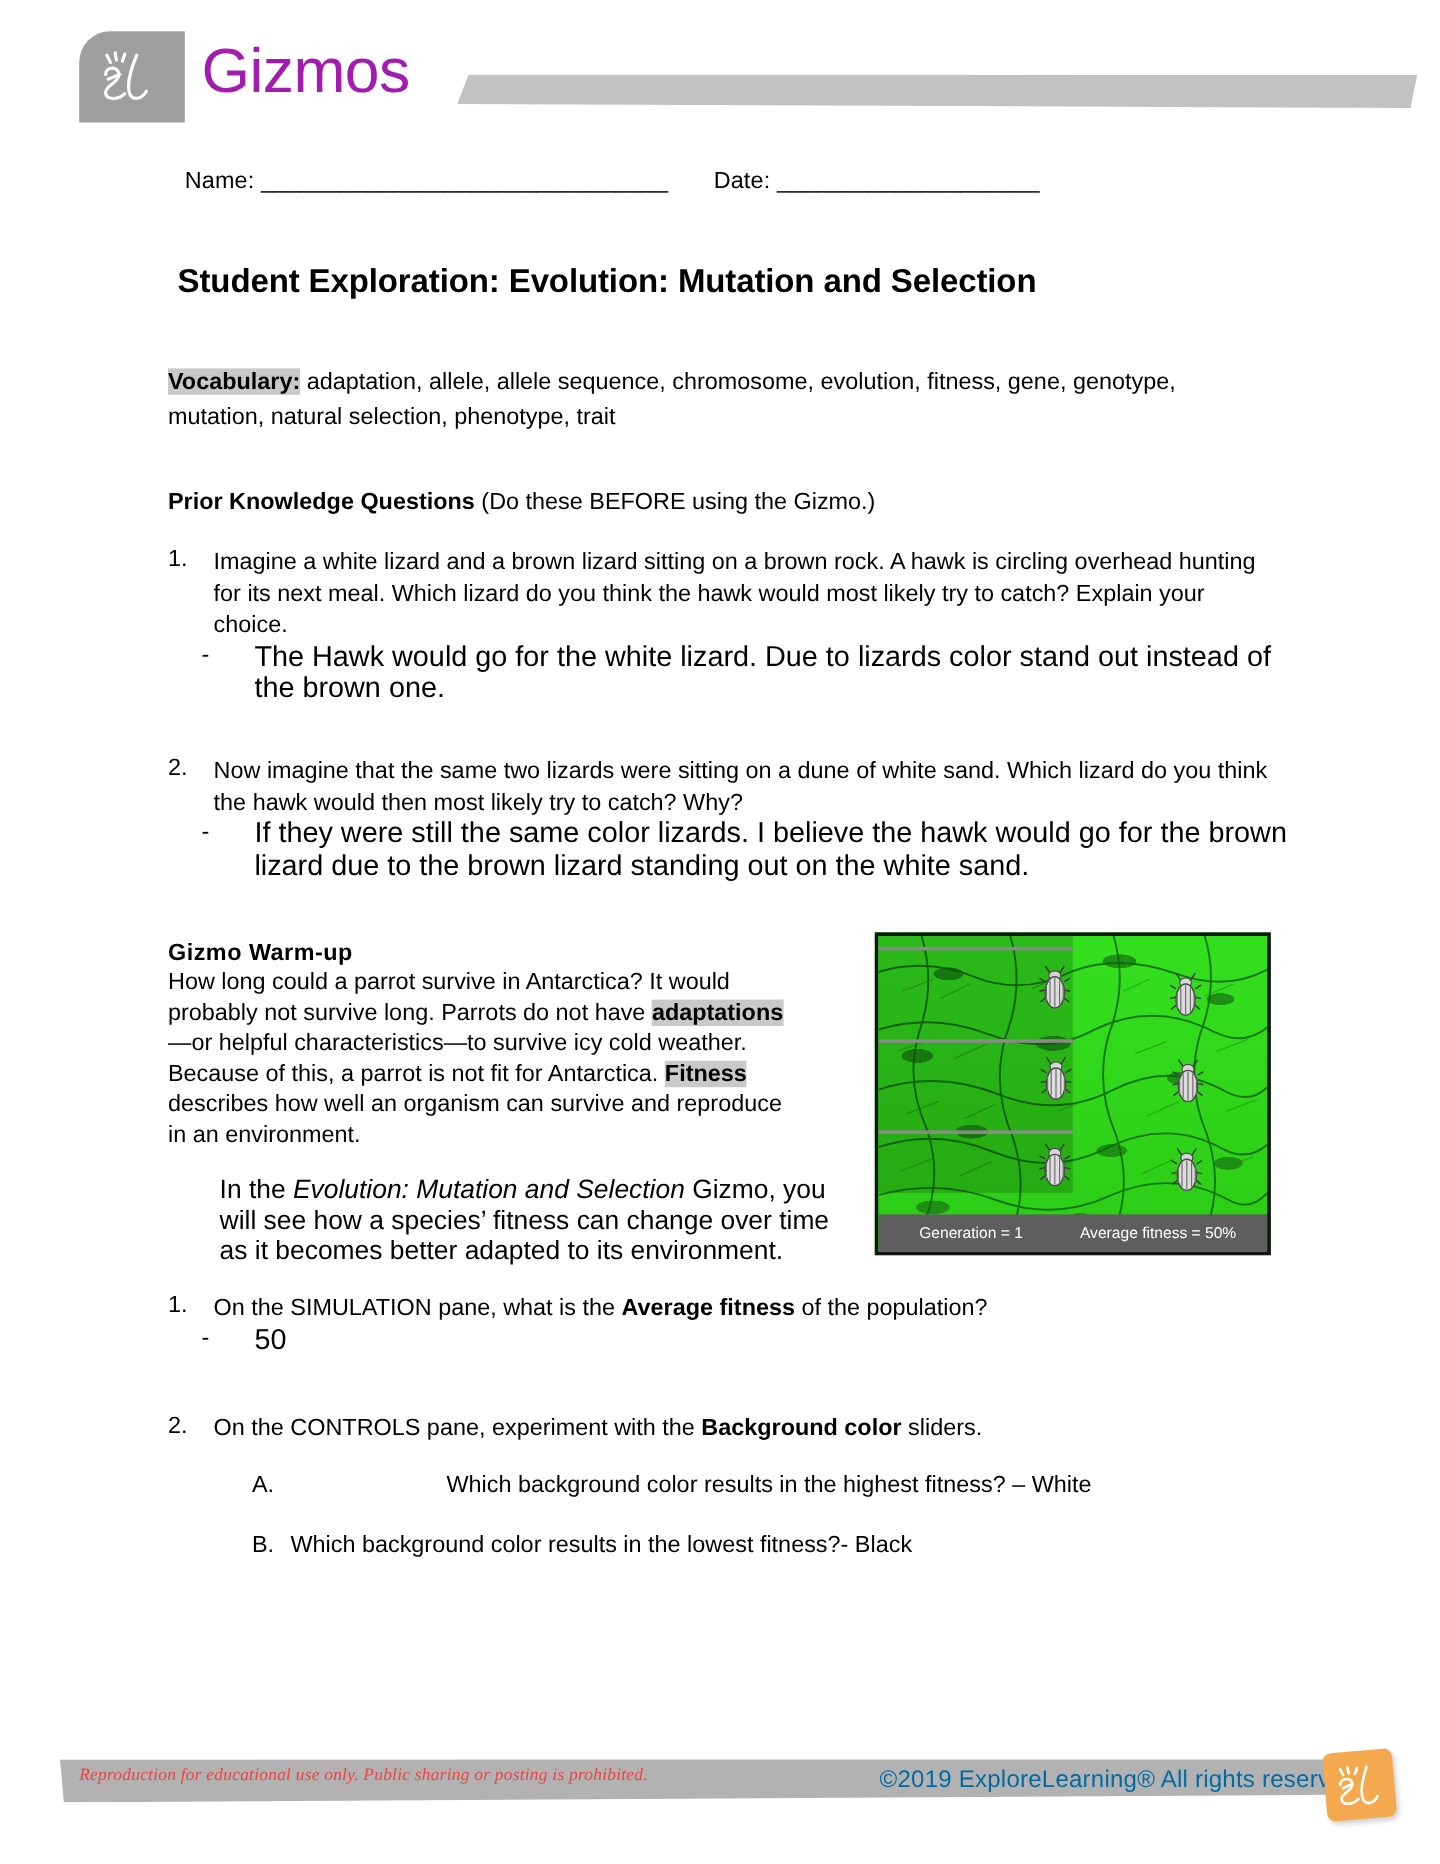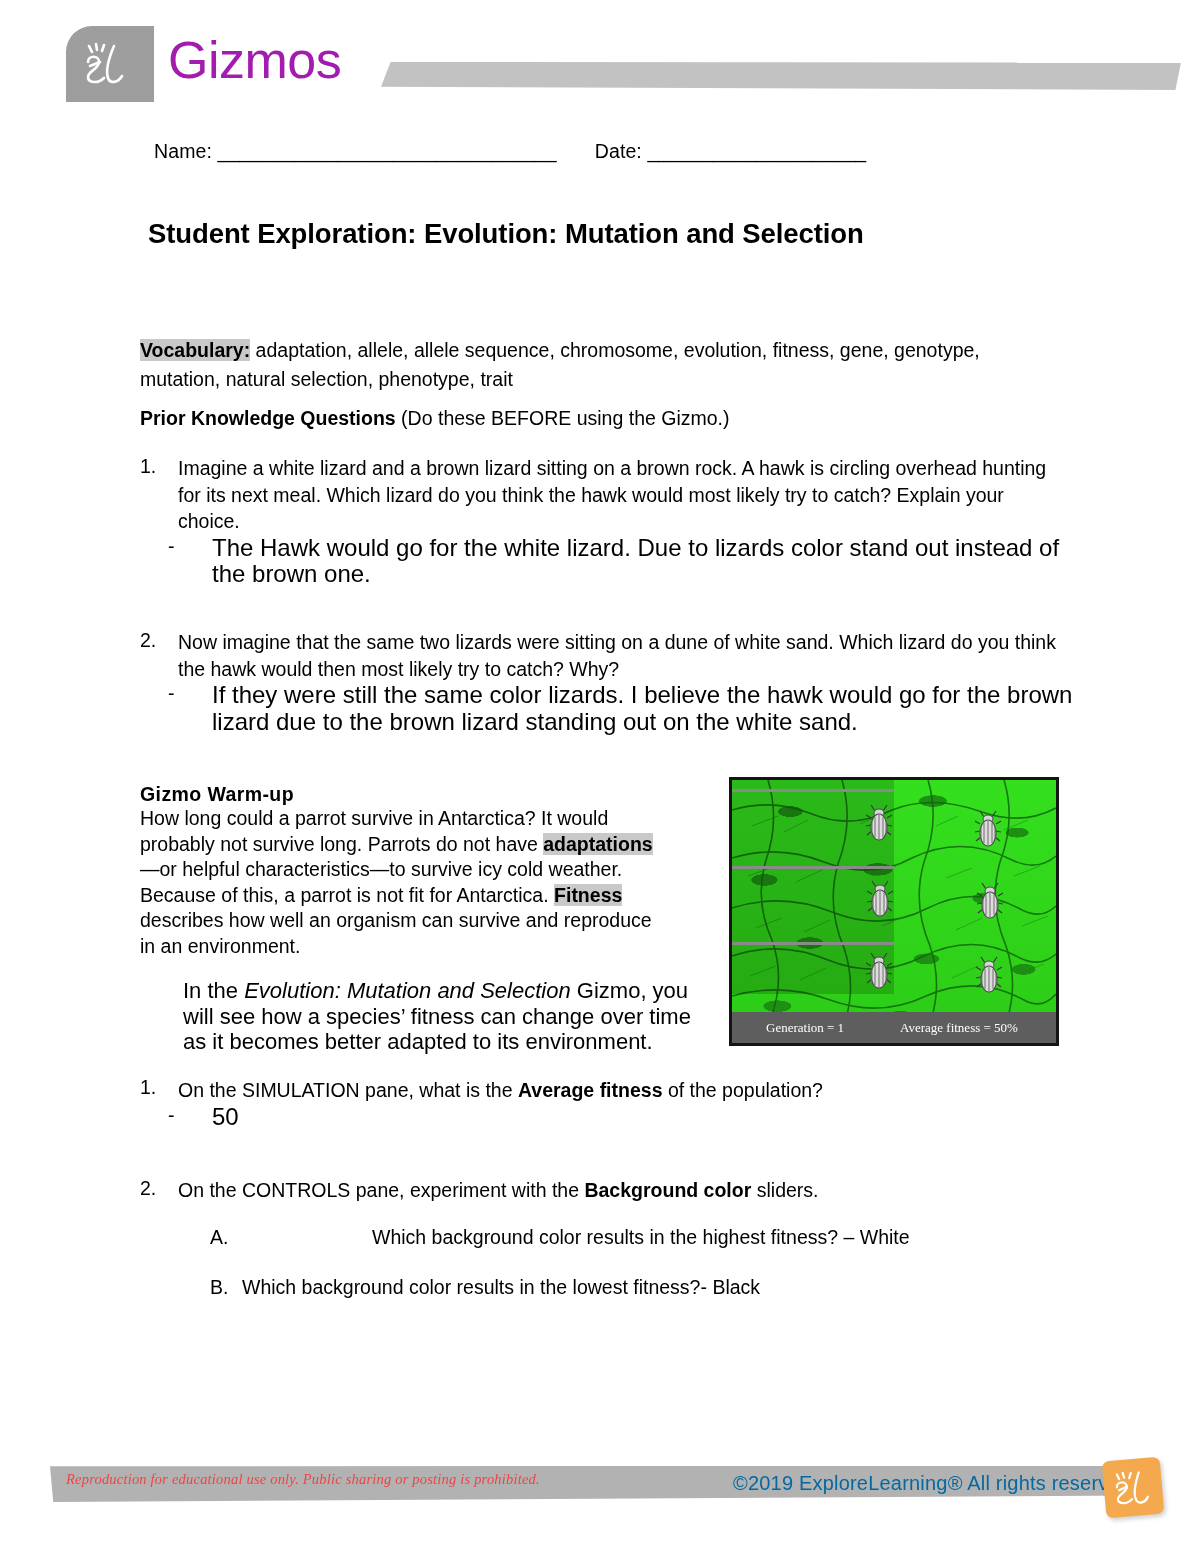--- a/index.html
+++ b/index.html
@@ -70,21 +70,20 @@
     font-weight: bold;
     letter-spacing: -0.1px;
   }
 
   .vocab {
     position: absolute;
     left: 140px; top: 304px;
     width: 880px;
     font-size: 19.5px;
     line-height: 29px;
-    margin-top: 32px;
   }
   .hl {
     background: #c9c9c9;
     font-weight: bold;
   }
 
   .pkq-head {
     position: absolute;
     left: 140px; top: 407px;
     font-size: 19.5px;
@@ -143,21 +142,20 @@
 
   
   .gizmo-fig {
     position: absolute;
     left: 729px; top: 777px;
     width: 330px; height: 269px;
     border: 3px solid #141414;
     box-sizing: border-box;
     background: #2bd41a;
     overflow: hidden;
-    font-family: Liberation Serif, serif;
   }
   .leafbg {
     position: absolute; inset: 0;
     background:
       radial-gradient(ellipse 30px 13px at 18% 12%, #1d8f12 0%, #1d8f12 40%, transparent 42%),
       radial-gradient(ellipse 34px 14px at 62% 8%, #1d8f12 0%, #1d8f12 40%, transparent 42%),
       radial-gradient(ellipse 28px 12px at 88% 20%, #1d8f12 0%, #1d8f12 40%, transparent 42%),
       radial-gradient(ellipse 32px 14px at 10% 38%, #1d8f12 0%, #1d8f12 40%, transparent 42%),
       radial-gradient(ellipse 36px 15px at 45% 34%, #1d8f12 0%, #1d8f12 40%, transparent 42%),
       radial-gradient(ellipse 30px 13px at 78% 45%, #1d8f12 0%, #1d8f12 40%, transparent 42%),

